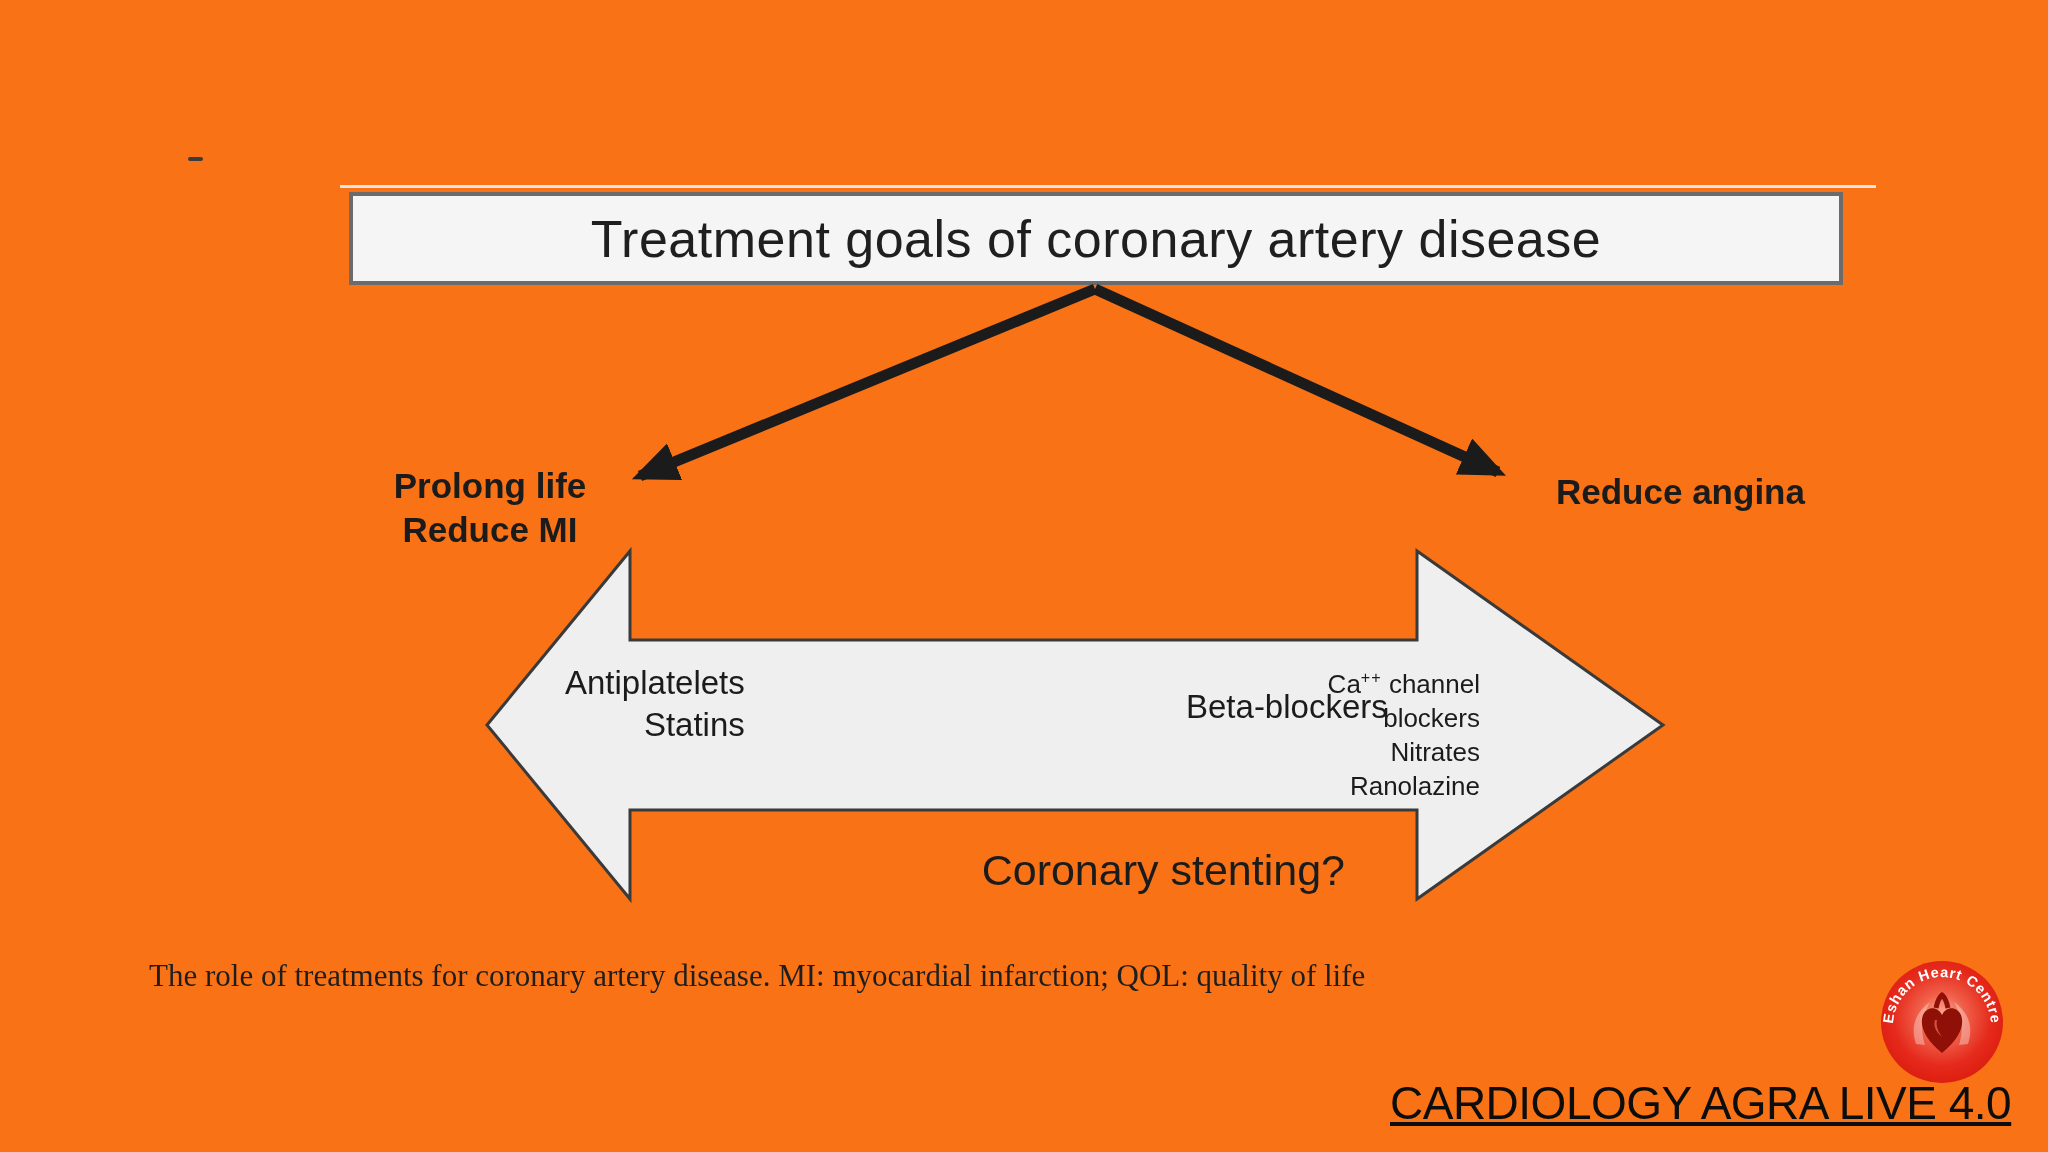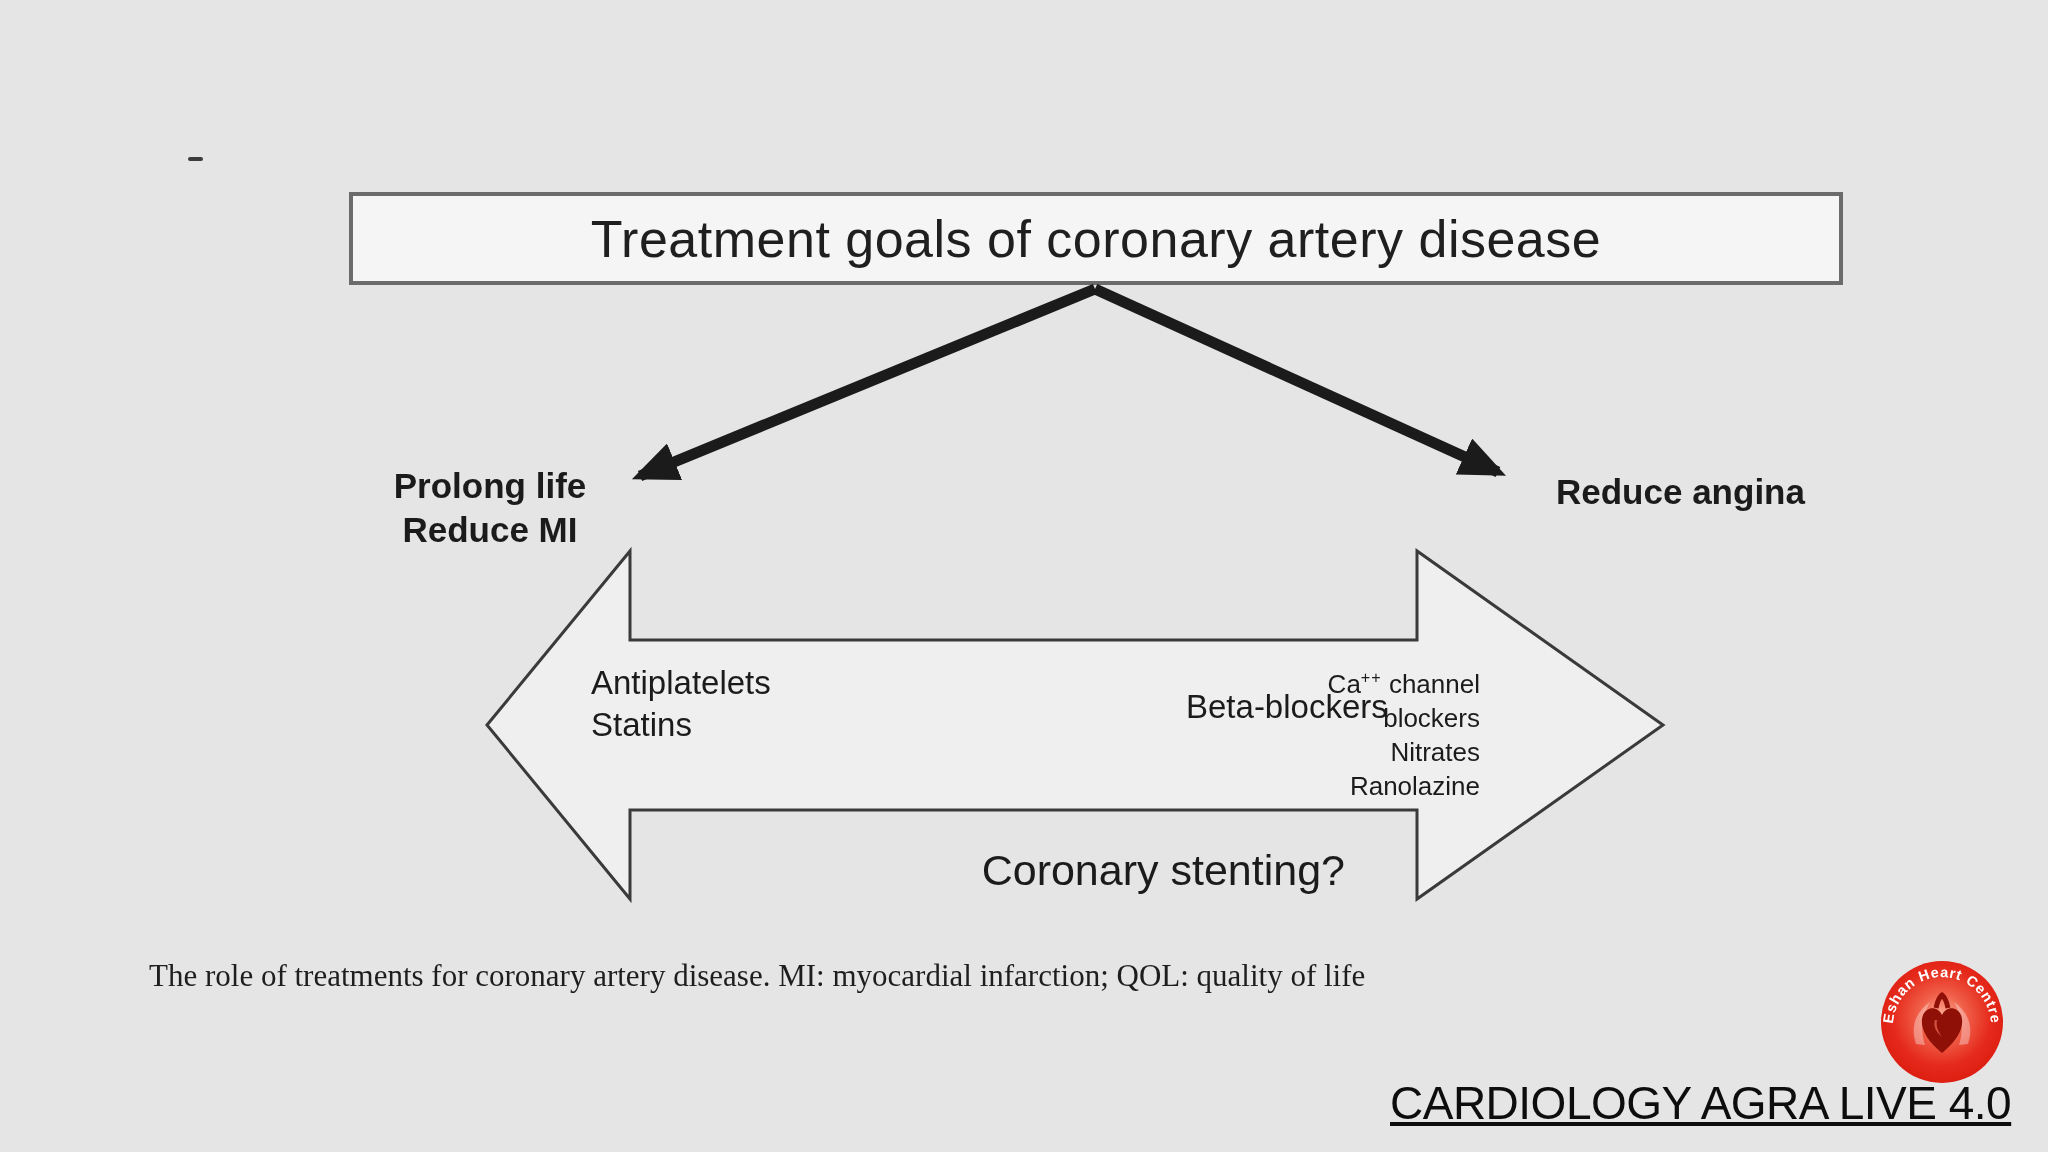--- a/index.html
+++ b/index.html
@@ -1,20 +1,20 @@
 <!DOCTYPE html>
 <html><head>
 <meta charset="utf-8">
 <style>
   html, body { margin: 0; padding: 0; background: #ffffff; }
   .stage {
     position: relative;
     width: 2048px;
     height: 1152px;
-    background: #e5e5e5;
+    background: #f97316;
     overflow: hidden;
     font-family: "Liberation Sans", "DejaVu Sans", sans-serif;
     color: #1c1c1c;
   }
   .abs { position: absolute; }
 
   .stray-dash {
     left: 188px; top: 157px;
     width: 15px; height: 4px;
     background: #3c3c3c;
@@ -53,21 +53,21 @@
     font-weight: bold;
   }
   .goal-left { left: 375px; top: 464px; width: 230px; text-align: center; }
   .goal-right { left: 1556px; top: 470px; text-align: left; }
 
   .drug {
     font-size: 33px;
     line-height: 42px;
     color: #1b1b1b;
   }
-  .treat-left { left: 591px; top: 662px; text-align: left; }
+  .treat-left { left: 565px; top: 662px; text-align: right; }
   .treat-center { left: 1186px; top: 686px; }
   .treat-right {
     left: 1270px; top: 660px; width: 210px;
     text-align: right;
     font-size: 26px;
     line-height: 34px;
   }
   .treat-right .sup {
     font-size: 0.62em;
     vertical-align: super;

